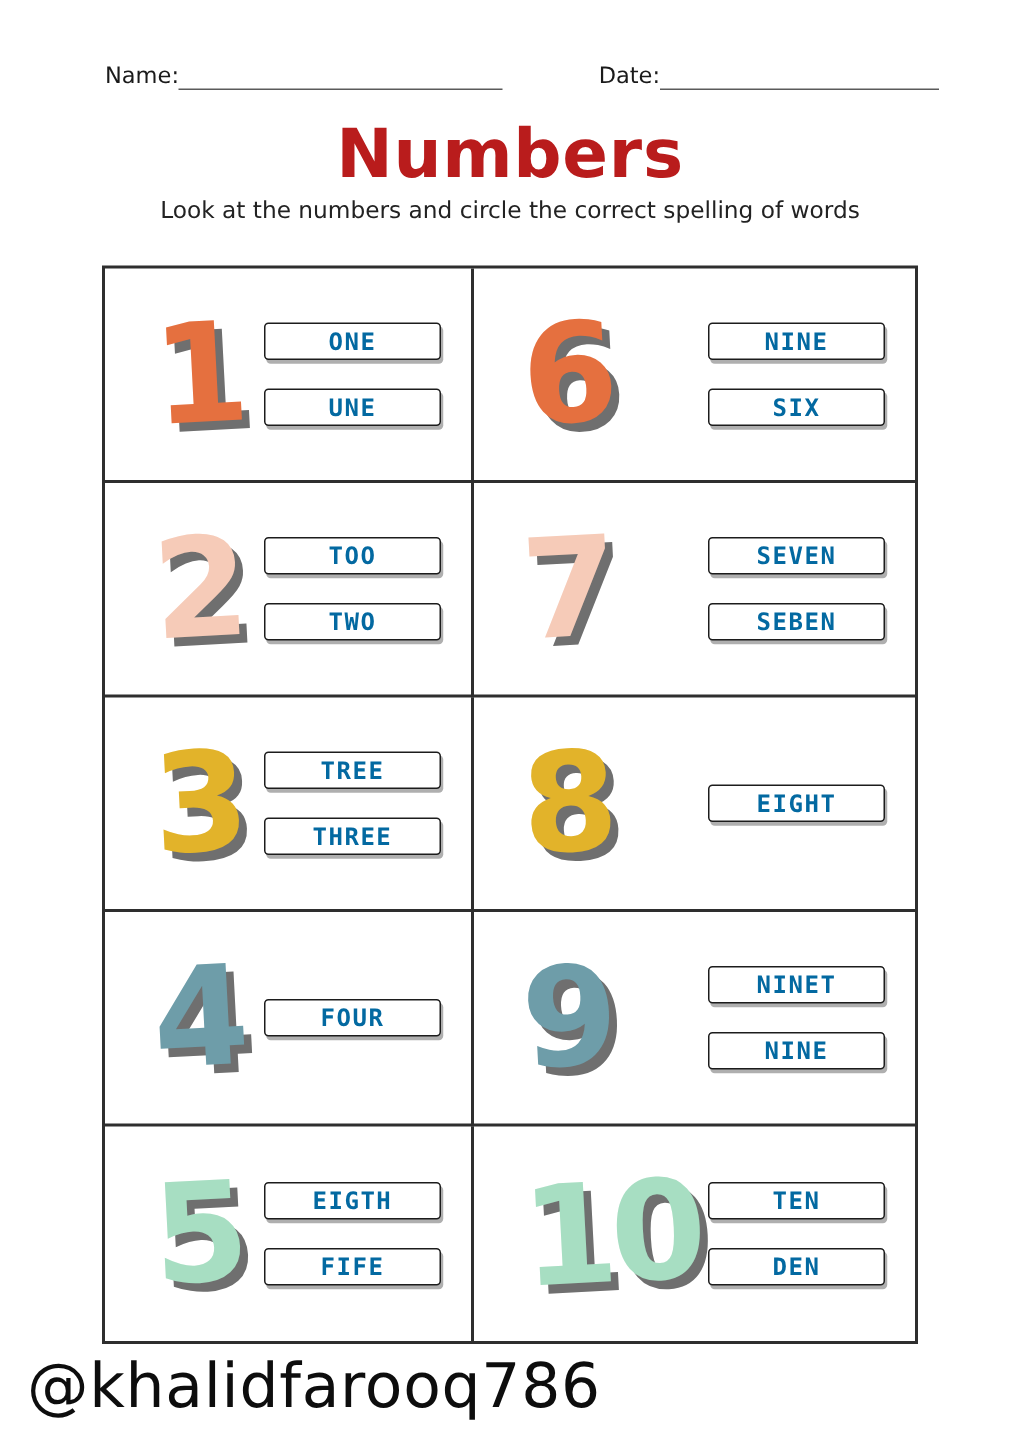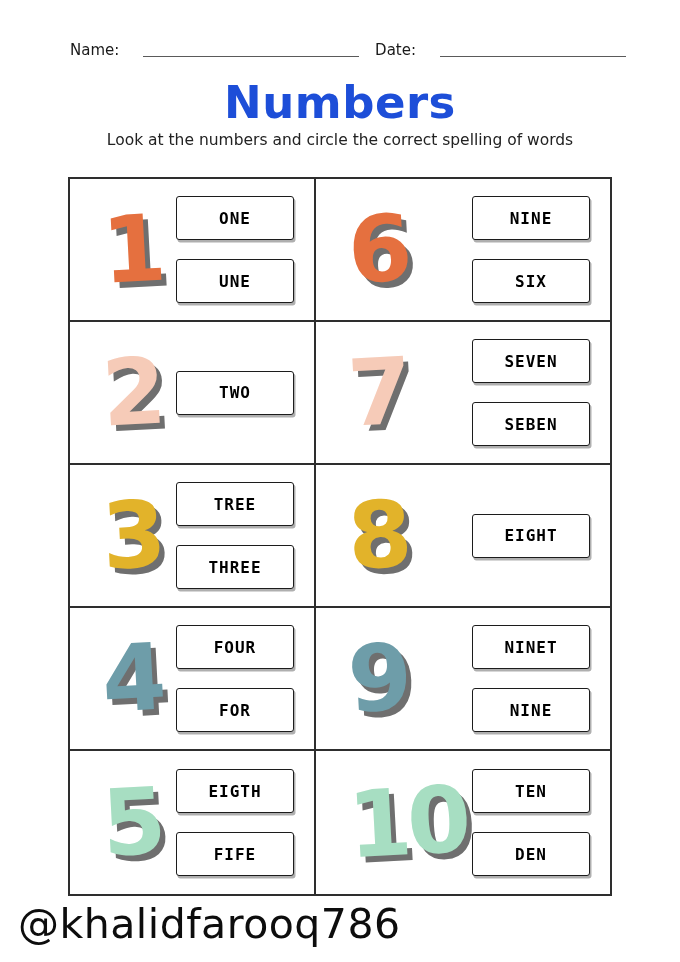--- a/index.html
+++ b/index.html
@@ -11,35 +11,35 @@
     overflow:hidden;
     color:#1a1a1a;
   }
 
   
   .header-row {
     position:absolute; top:42px; left:70px; width:556px;
     display:flex; justify-content:space-between;
     font-size:15px;
   }
-  .field-group { display:flex; gap:24px; }
+  .field-group { display:flex; align-items:flex-end; gap:0; }
   .field-label { line-height:1.1; padding-bottom:1px; }
   .write-line {
     display:inline-block; height:14px;
     border-bottom:1.5px solid #5a5a5a;
   }
   .name-line { width:216px; }
   .date-line { width:186px; }
 
   
   .page-title {
     position:absolute; top:76px; left:0; width:680px;
     text-align:center;
     font-size:45px; font-weight:bold; letter-spacing:0.5px;
-    color:#1d4ed8;
+    color:#b91c1c;
   }
   .page-subtitle {
     position:absolute; top:131px; left:0; width:680px;
     text-align:center;
     font-size:15.5px; color:#222;
   }
 
   
   .worksheet-grid {
     position:absolute; left:68px; top:177px;
@@ -65,29 +65,29 @@
     font-size:92px; font-weight:bold; line-height:0.95;
     letter-spacing:-5px;
     text-shadow:5px 6px 0 #6f6f6f;
     transform:rotate(-3deg);
     user-select:none;
     padding-right:6px;
   }
 
   .options { display:flex; flex-direction:column; gap:19px; }
   .option-box {
-    width:118px; height:44px;
+    width:118px; height:25px;
     border:1.5px solid #1c1c1c;
     border-radius:3px;
     background:#ffffff;
     box-shadow:1.5px 2.5px 0 rgba(110,110,110,0.55);
     display:flex; align-items:center; justify-content:center;
     font-family:"DejaVu Sans Mono", monospace;
     font-weight:bold; font-size:16px; letter-spacing:1px;
-    color:#000000;
+    color:#0369a1;
     box-sizing:border-box;
     cursor:pointer;
   }
 
   
   .footer-handle {
     position:absolute; left:18px; top:900px;
     font-size:41px; font-weight:normal; color:#0d0d0d;
     letter-spacing:0.5px;
   }
@@ -122,20 +122,21 @@
     <span class="big-number" style="color: rgb(229, 112, 63);">6</span>
     <div class="options">
       <div class="option-box">NINE</div>
       <div class="option-box">SIX</div>
     </div>
   </div>
 
   <div class="cell">
     <span class="big-number" style="color: rgb(246, 203, 184);">2</span>
     <div class="options">
+      <div class="option-box">TOO</div>
       <div class="option-box">TWO</div>
     </div>
   </div>
 
   <div class="cell">
     <span class="big-number" style="color: rgb(246, 203, 184);">7</span>
     <div class="options">
       <div class="option-box">SEVEN</div>
       <div class="option-box">SEBEN</div>
     </div>
@@ -153,21 +154,20 @@
     <span class="big-number" style="color: rgb(226, 179, 42);">8</span>
     <div class="options">
       <div class="option-box">EIGHT</div>
     </div>
   </div>
 
   <div class="cell">
     <span class="big-number" style="color: rgb(110, 157, 169);">4</span>
     <div class="options">
       <div class="option-box">FOUR</div>
-      <div class="option-box">FOR</div>
     </div>
   </div>
 
   <div class="cell">
     <span class="big-number" style="color: rgb(110, 157, 169);">9</span>
     <div class="options">
       <div class="option-box">NINET</div>
       <div class="option-box">NINE</div>
     </div>
   </div>

